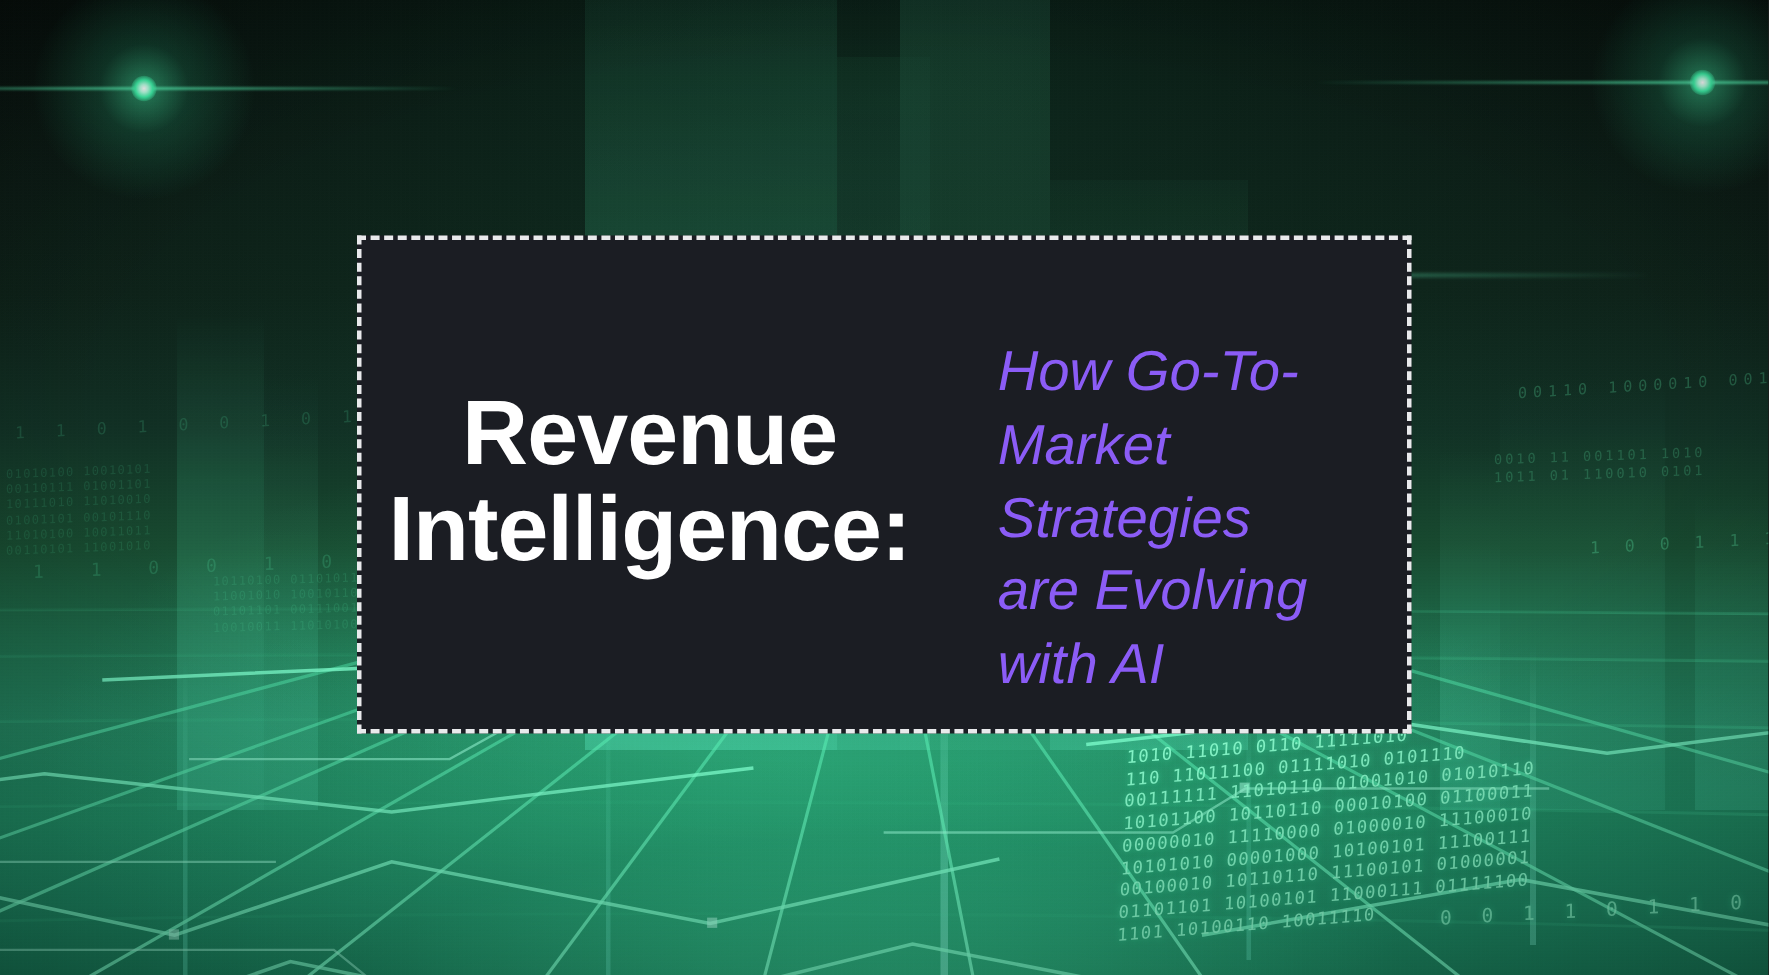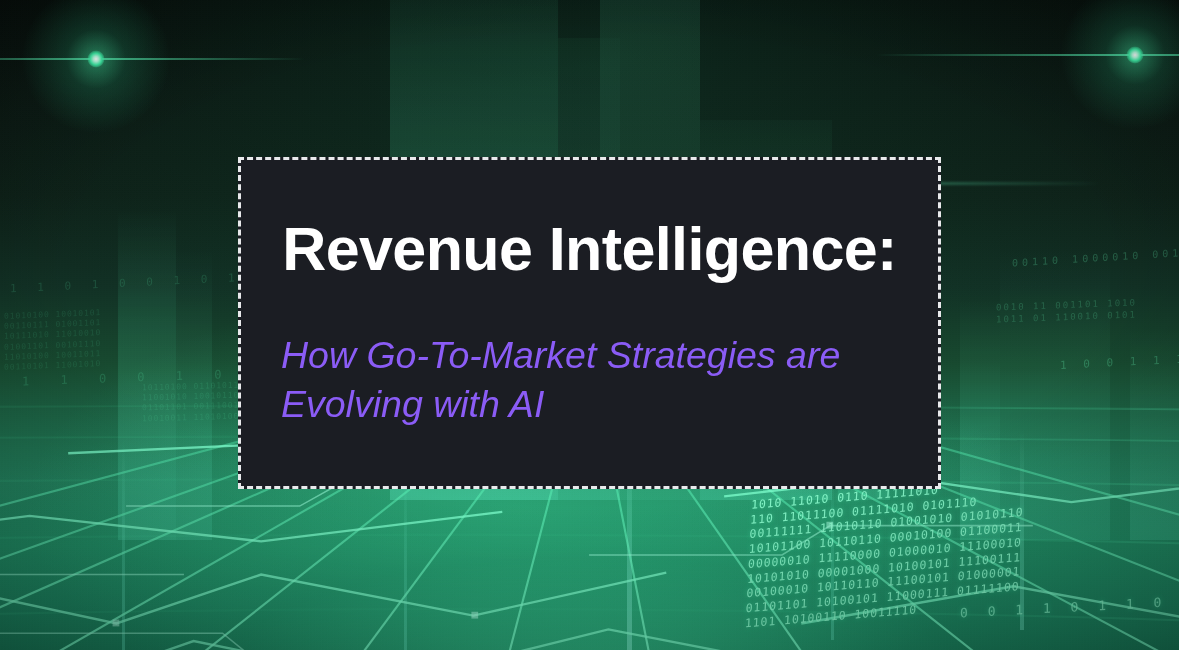--- a/index.html
+++ b/index.html
@@ -102,21 +102,21 @@
 
   
   #card{
     position:absolute;
     left:238px;top:157px;
     width:703px;height:332px;
     background:#1b1d23;
     border:3px dashed #e9eaec;
     box-sizing:border-box;
     display:flex;
-    flex-direction:column;
+    flex-direction:row;
     align-items:center;
     justify-content:center;
   }
   #title{
     color:#ffffff;
     font-size:61px;
     font-weight:bold;
     letter-spacing:-.6px;
     line-height:1.05;
     text-align:center;

